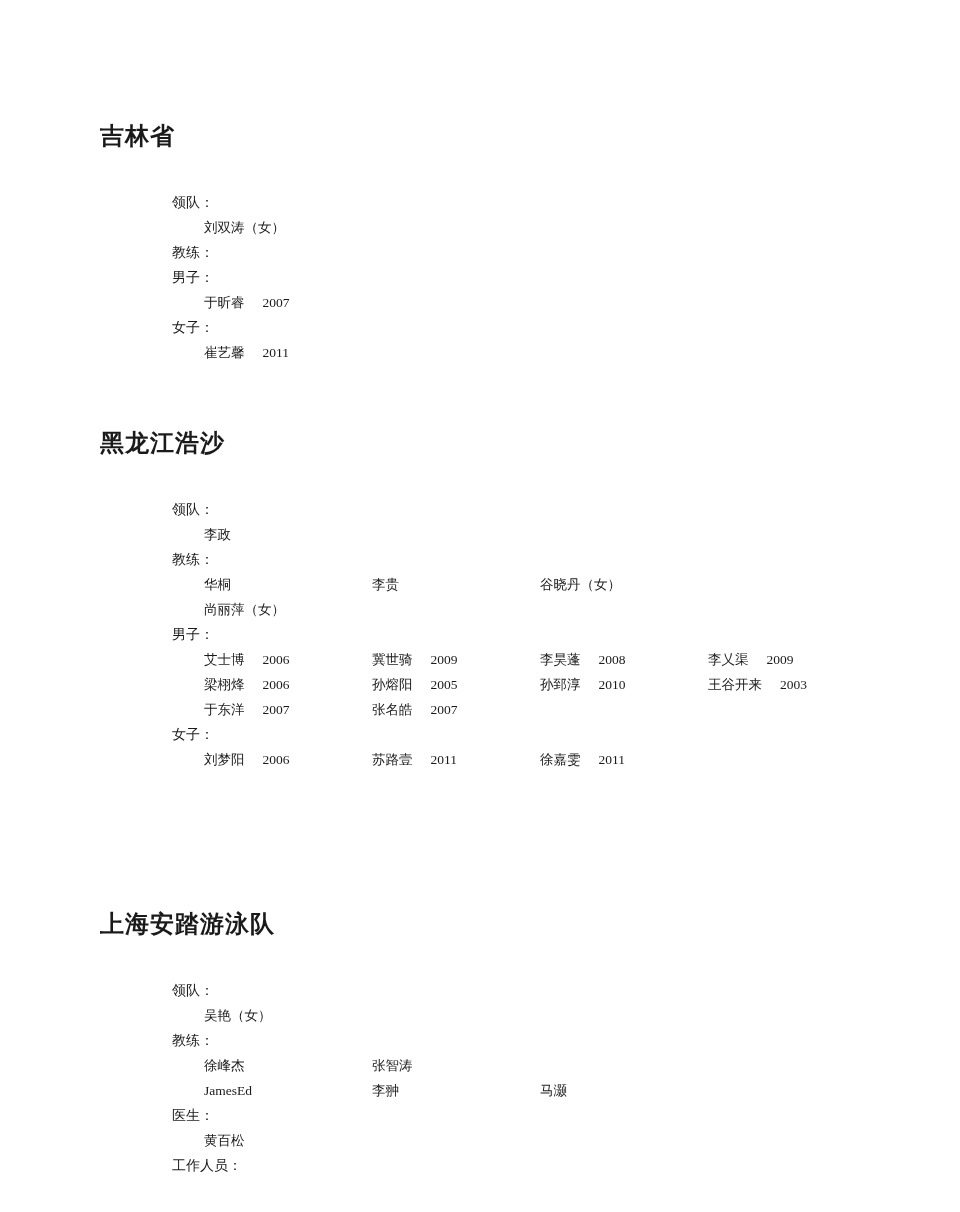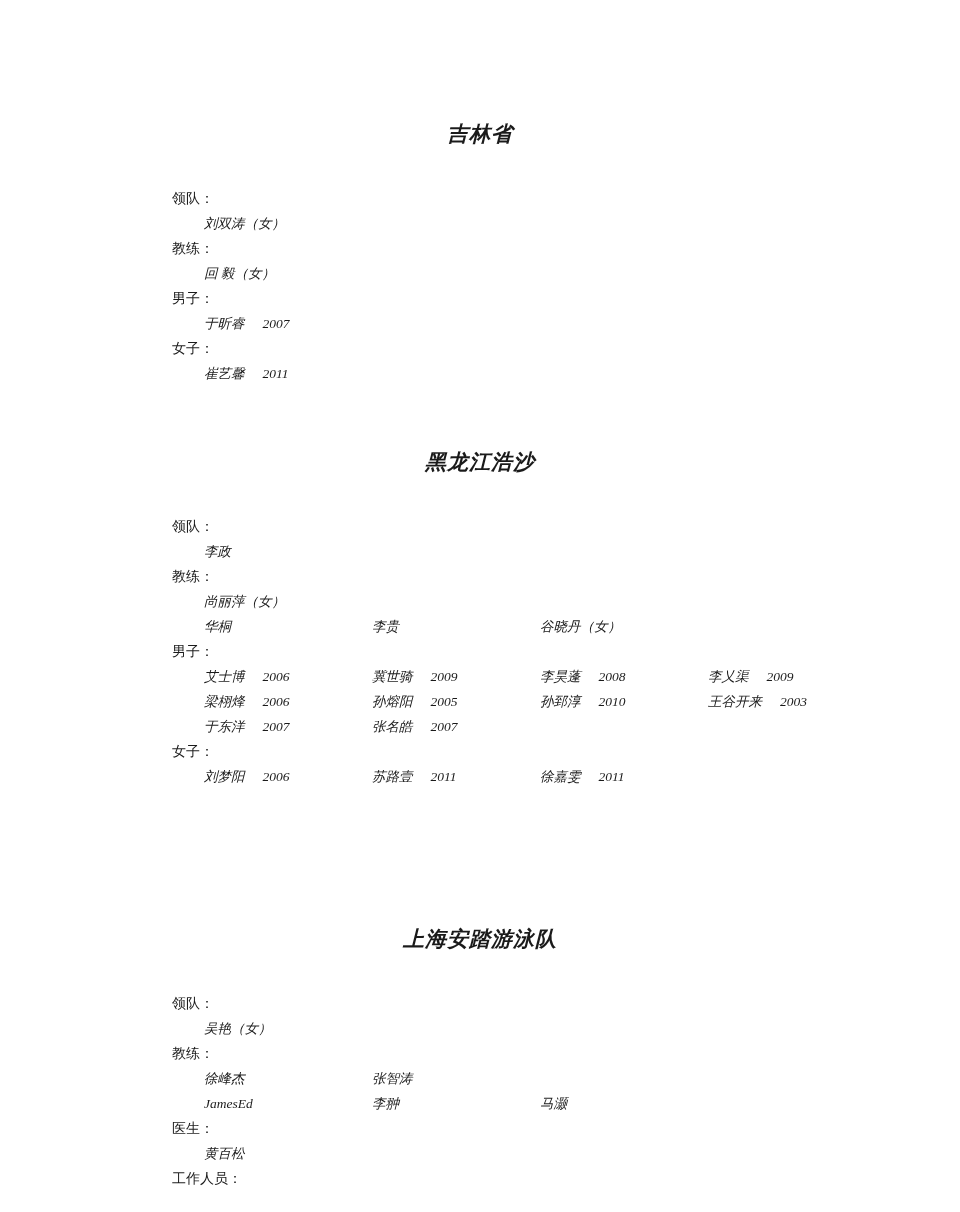--- a/index.html
+++ b/index.html
@@ -19,27 +19,26 @@
     width: 960px;
     min-height: 1212px;
     box-sizing: border-box;
     padding: 120px 100px 0 100px;
     background: #fff;
   }
   .section {
     margin-bottom: 10px;
   }
   .section-title {
-    text-align: center;
-    font-size: 21px;
+    text-align: left;
+    font-size: 24px;
     font-weight: bold;
     letter-spacing: 1px;
     margin: 0 0 38px 0;
     font-family: "Liberation Serif", "DejaVu Serif", serif;
-    font-style: italic;
   }
   .section.s2 .section-title { }
   .section.s3 .section-title { margin-top: 74px; }
 
   .block {
     margin: 0 0 0 72px;
   }
   .role-label {
     font-size: 14px;
     line-height: 25px;
@@ -51,21 +50,20 @@
     line-height: 25px;
     font-size: 13.5px;
     padding-left: 32px;
   }
   .cell {
     width: 168px;
     flex: 0 0 168px;
     display: flex;
     align-items: flex-end;
     white-space: nowrap;
-    font-style: italic;
   }
   .cell .nm {
     display: inline-block;
   }
   .cell .yr {
     display: inline-block;
     margin-left: 18px;
   }
   .cell.wide {
     width: 200px;
@@ -84,26 +82,20 @@
 
       <div class="role-label">领队：</div>
       <div class="row">
         <div class="cell">
           <span class="nm">刘双涛（女）</span>
           <span class="yr"></span>
         </div>
       </div>
 
       <div class="role-label">教练：</div>
-      <div class="row">
-        <div class="cell">
-          <span class="nm">回 毅（女）</span>
-          <span class="yr"></span>
-        </div>
-      </div>
 
       <div class="role-label">男子：</div>
       <div class="row">
         <div class="cell">
           <span class="nm">于昕睿</span>
           <span class="yr">2007</span>
         </div>
       </div>
 
       <div class="role-label">女子：</div>
@@ -127,32 +119,32 @@
       <div class="row">
         <div class="cell">
           <span class="nm">李政</span>
           <span class="yr"></span>
         </div>
       </div>
 
       <div class="role-label">教练：</div>
       <div class="row">
         <div class="cell">
+          <span class="nm">华桐</span>
+        </div>
+        <div class="cell">
+          <span class="nm">李贵</span>
+        </div>
+        <div class="cell">
+          <span class="nm">谷晓丹（女）</span>
+        </div>
+      </div>
+      <div class="row">
+        <div class="cell">
           <span class="nm">尚丽萍（女）</span>
-        </div>
-      </div>
-      <div class="row">
-        <div class="cell">
-          <span class="nm">华桐</span>
-        </div>
-        <div class="cell">
-          <span class="nm">李贵</span>
-        </div>
-        <div class="cell">
-          <span class="nm">谷晓丹（女）</span>
         </div>
       </div>
 
       <div class="role-label">男子：</div>
       <div class="row">
         <div class="cell">
           <span class="nm">艾士博</span>
           <span class="yr">2006</span>
         </div>
         <div class="cell">

